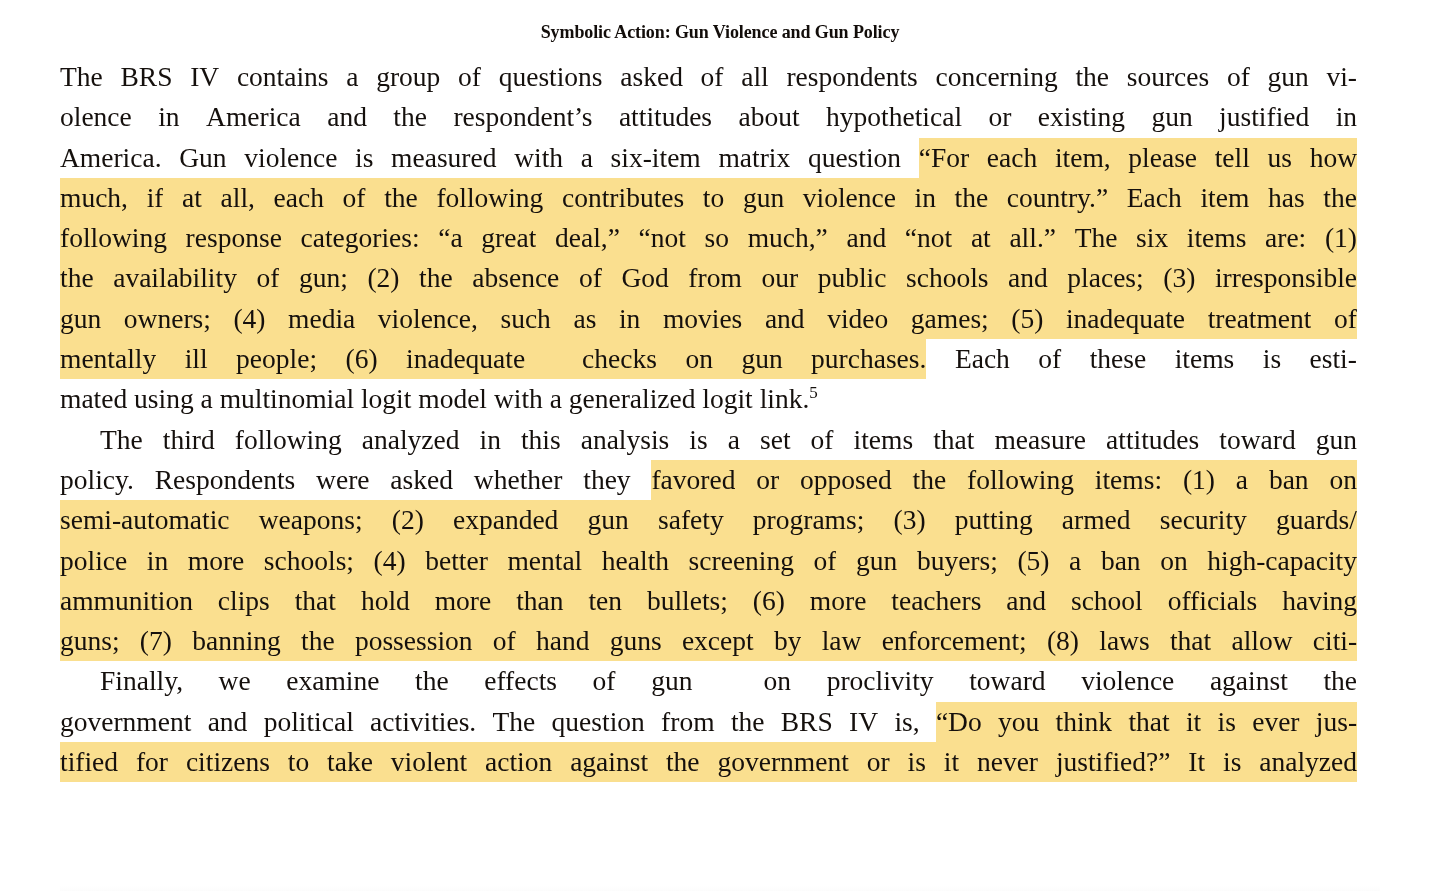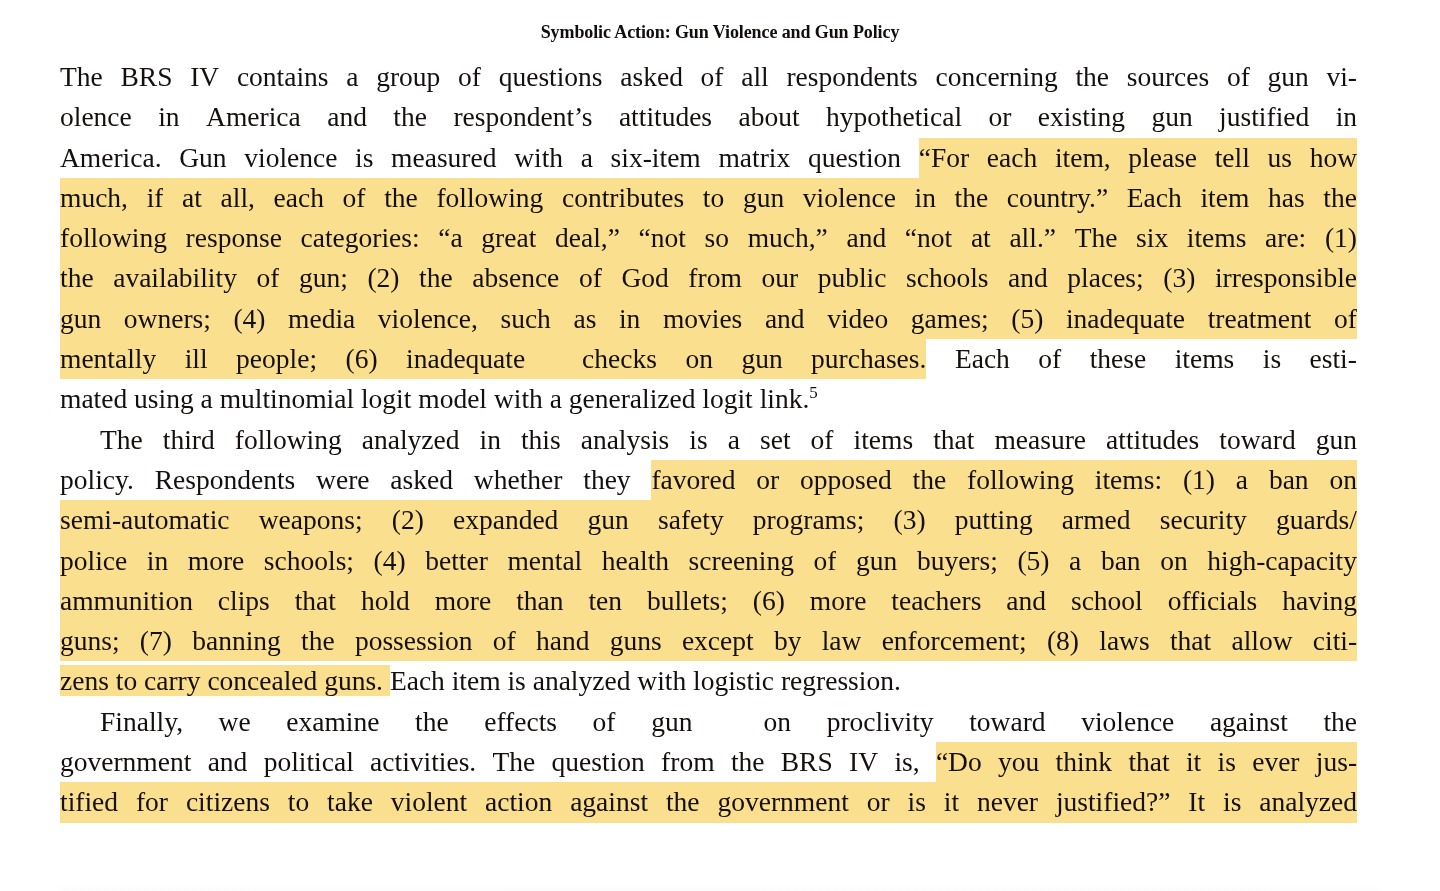--- a/index.html
+++ b/index.html
@@ -578,21 +578,20 @@
           <span class="seg hl">(8)</span>
           <span class="sp hl">&nbsp;</span>
           <span class="seg hl">laws</span>
           <span class="sp hl">&nbsp;</span>
           <span class="seg hl">that</span>
           <span class="sp hl">&nbsp;</span>
           <span class="seg hl">allow</span>
           <span class="sp hl">&nbsp;</span>
           <span class="seg hl">citi-</span>
         </div>
-        <div class="ln"><span class="hl">zens </span><span class="hl">to </span><span class="hl">carry </span><span class="hl">concealed </span><span class="hl">guns. </span><span>Each </span><span>item </span><span>is </span><span>analyzed </span><span>with </span><span>logistic </span><span>regression.</span></div>
       </div>
       <div class="para">
         <div class="ln just">
           <span class="indent">&nbsp;</span>
           <span class="seg">Finally,</span>
           <span class="sp">&nbsp;</span>
           <span class="seg">we</span>
           <span class="sp">&nbsp;</span>
           <span class="seg">examine</span>
           <span class="sp">&nbsp;</span>

